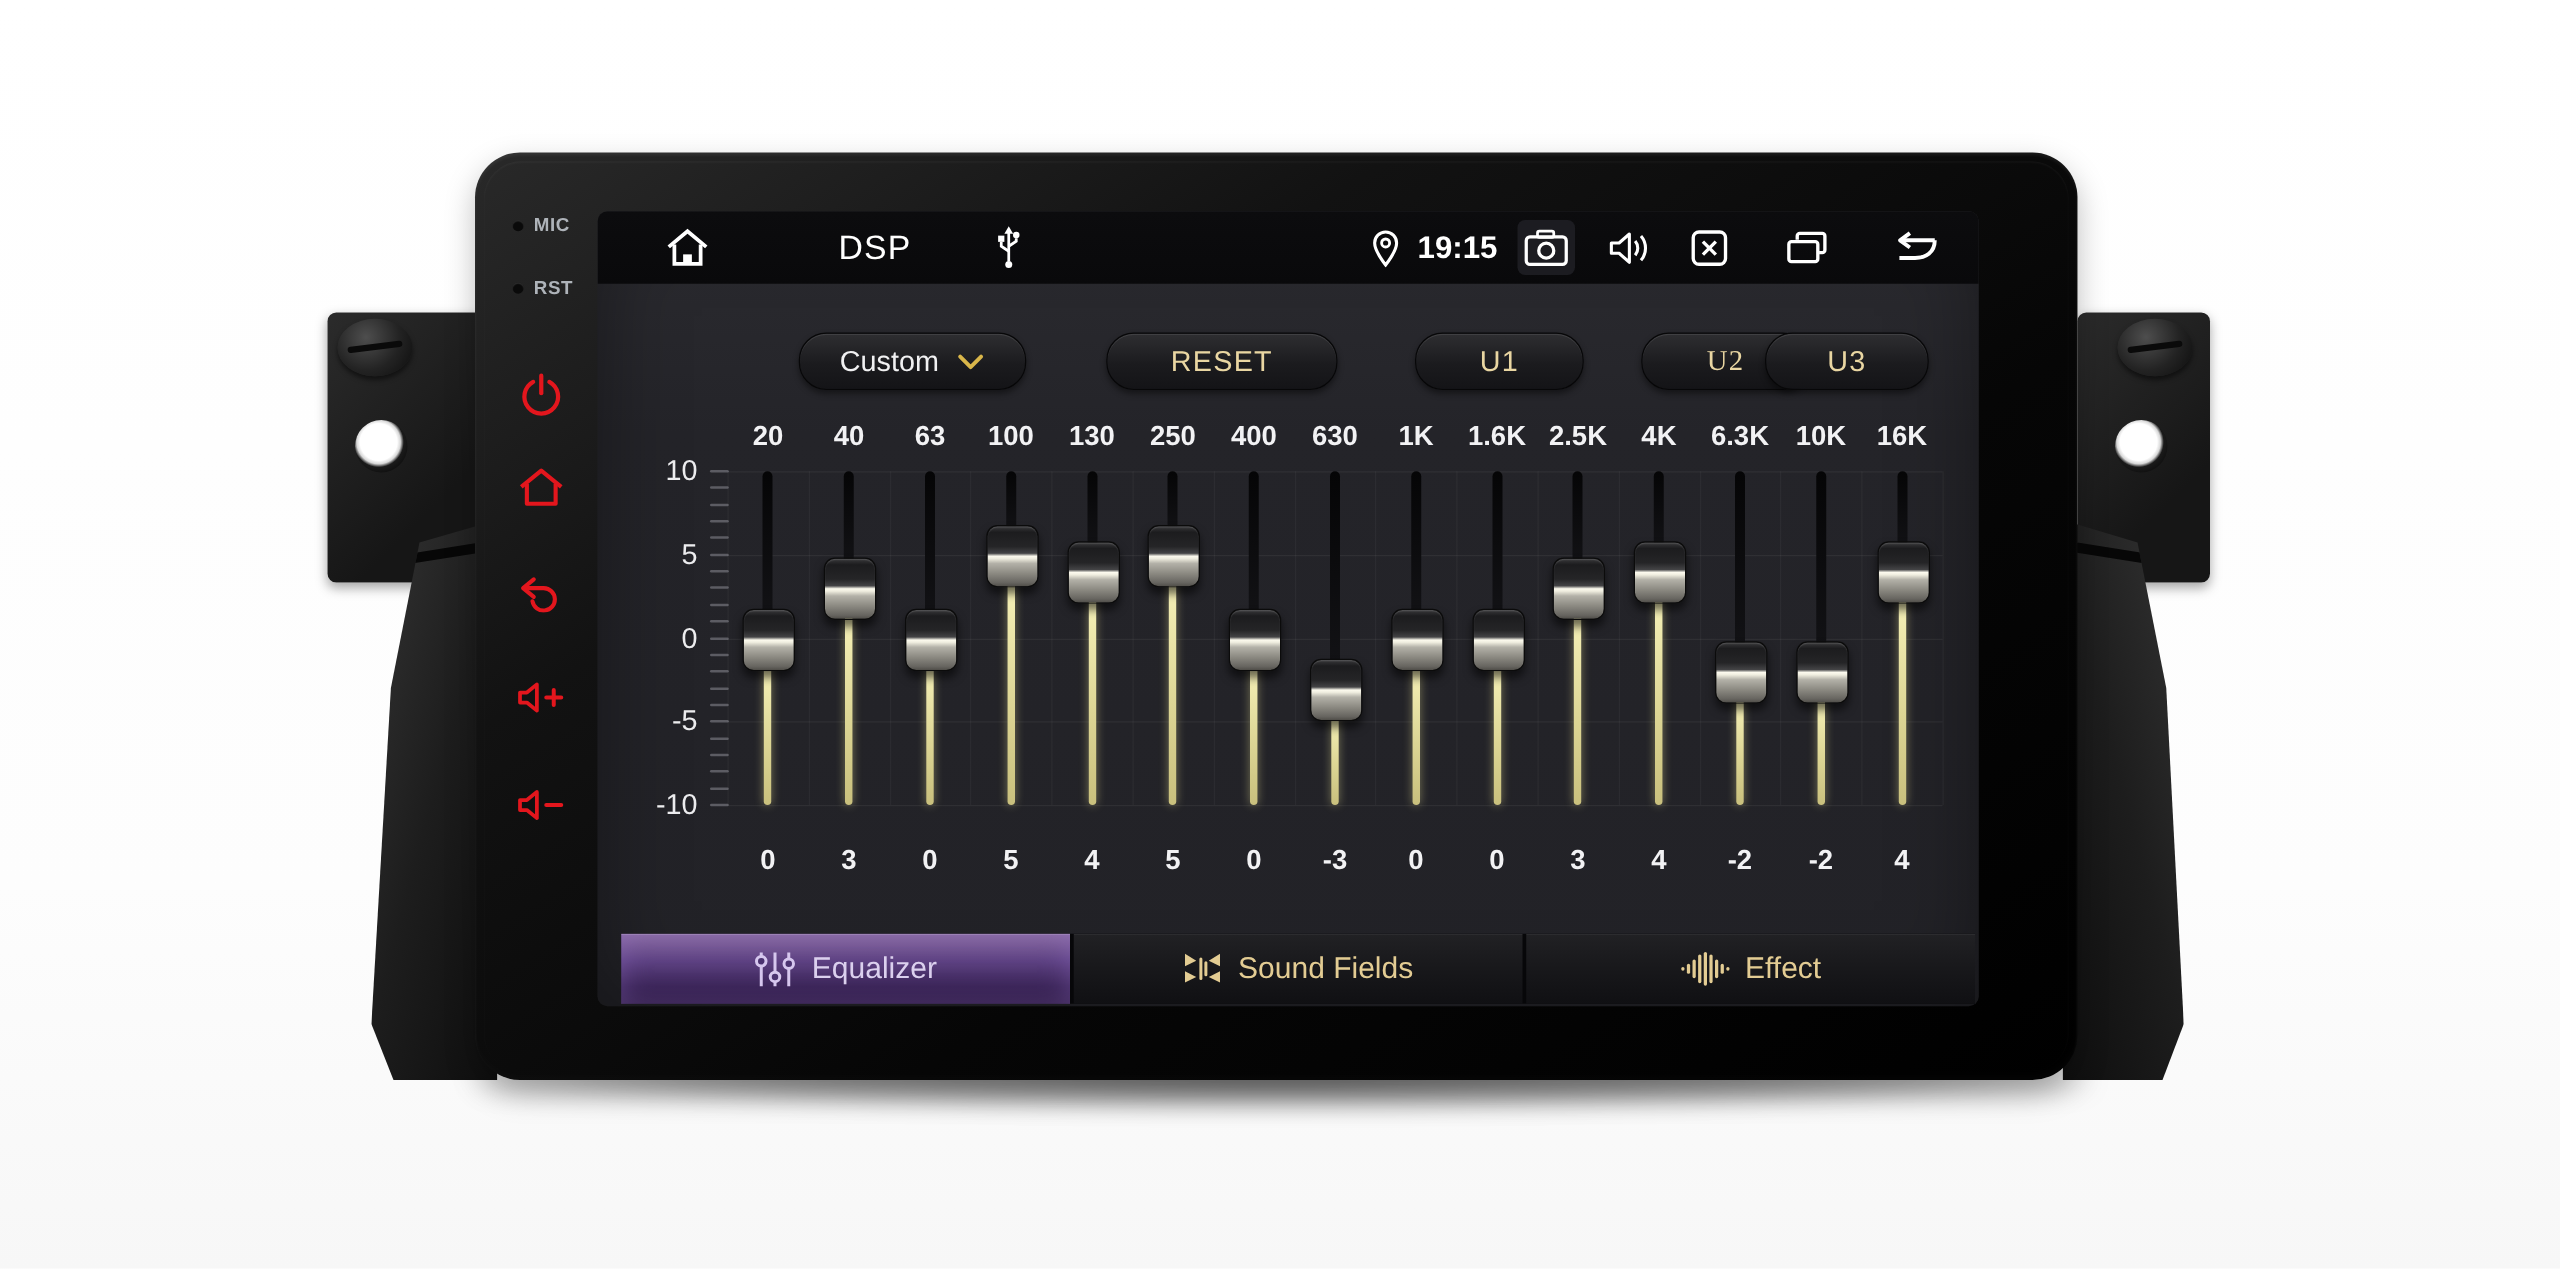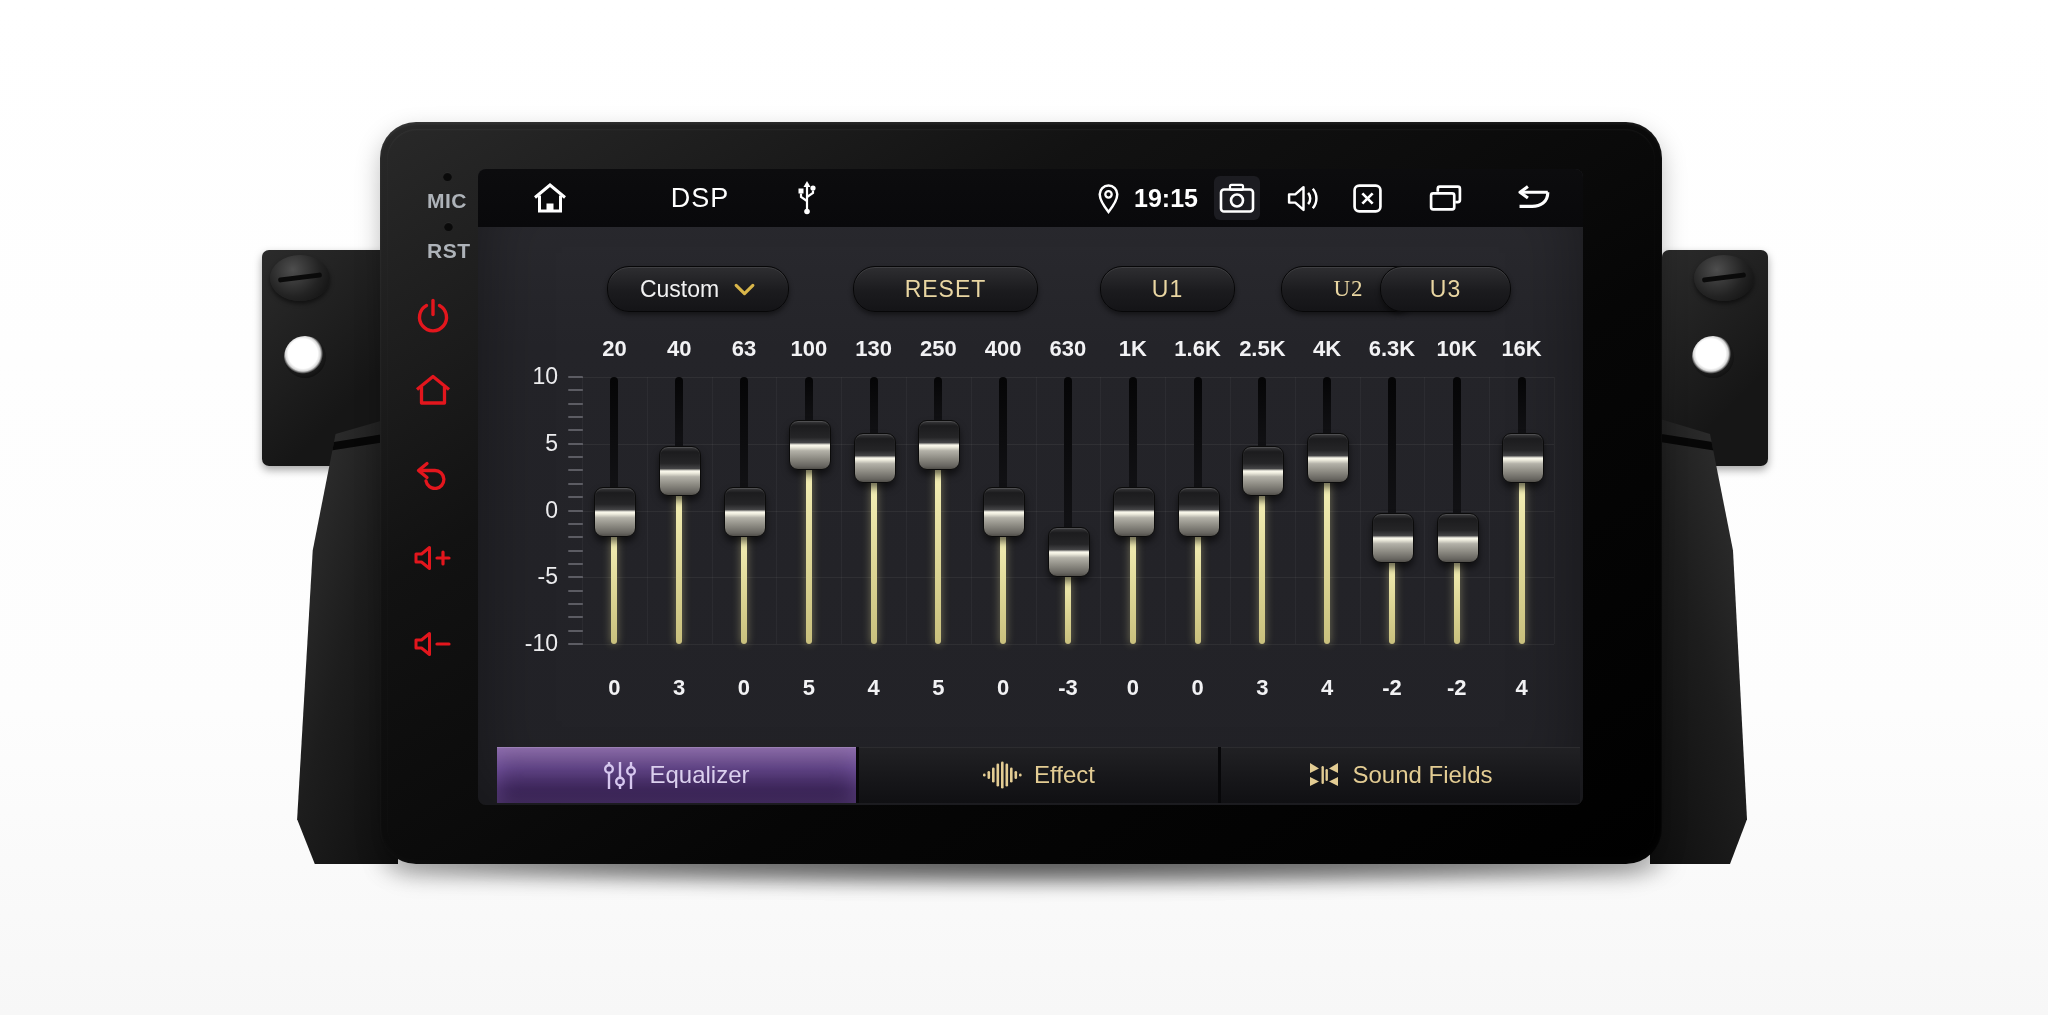--- a/index.html
+++ b/index.html
@@ -24,41 +24,41 @@
   .groove{position:absolute;height:8px;background:#070707;border-radius:4px;}
   .wing.left .groove{left:10%;top:24px;width:82%;transform:rotate(-9deg);}
   .wing.right .groove{left:8%;top:24px;width:82%;transform:rotate(9deg);}
 
   
   .device{position:absolute;left:380px;top:122px;width:1282px;height:742px;border-radius:36px;background:linear-gradient(148deg,#292929 0%,#121212 30%,#060606 62%,#000 100%);box-shadow:inset 0 2px 3px rgba(255,255,255,.07),inset 0 -3px 8px rgba(255,255,255,.02),0 10px 24px rgba(0,0,0,.25);}
   .device::before{content:"";position:absolute;inset:7px;border-radius:30px;box-shadow:inset 0 1px 2px rgba(255,255,255,.05);pointer-events:none;}
 
   
   .side-col{position:absolute;left:16px;top:38px;width:78px;height:560px;}
-  .side-label{position:absolute;left:31px;font-size:21px;font-weight:bold;letter-spacing:.5px;color:#aeb3b9;display:flex;align-items:center;gap:8px;flex-direction:column;}
+  .side-label{position:absolute;left:14px;font-size:15px;font-weight:bold;letter-spacing:.5px;color:#aeb3b9;display:flex;align-items:center;gap:8px;}
   .side-label .pinhole{width:9px;height:9px;border-radius:50%;background:#0a0a0a;box-shadow:inset 0 1px 1px rgba(255,255,255,.15);}
   .side-label.mic{top:12px;}
   .side-label.rst{top:62px;}
   .side-btn{position:absolute;left:14px;width:46px;height:44px;display:flex;align-items:center;justify-content:center;cursor:pointer;}
   .side-btn.power{top:134px;}
   .side-btn.home{top:208px;}
   .side-btn.back{top:292px;}
   .side-btn.volup{top:376px;}
   .side-btn.voldn{top:462px;}
 
   
   .screen{position:absolute;left:98px;top:47px;width:1105px;height:636px;border-radius:8px;background:linear-gradient(180deg,#2b2b30 0%,#242429 28%,#222227 100%);box-shadow:inset 0 0 70px rgba(0,0,0,.38);overflow:hidden;}
   .status-bar{position:absolute;left:0;top:0;width:100%;height:58px;background:linear-gradient(180deg,#0c0c0e,#09090b);}
   .sb-item{position:absolute;top:0;height:58px;display:flex;align-items:center;justify-content:center;}
   .sb-title{font-size:27px;font-weight:normal;color:#fff;letter-spacing:1px;}
   .sb-time{font-size:25px;font-weight:bold;color:#fff;}
   .cam-wrap{background:#1c1c21;border-radius:6px;}
 
   
-  .btn{position:absolute;top:97px;height:44px;border-radius:22px;background:linear-gradient(180deg,#2e2e31 0%,#1b1b1e 55%,#141417 100%);border:1px solid #070708;box-shadow:inset 0 1px 0 rgba(255,255,255,.09),0 3px 5px rgba(0,0,0,.45);display:flex;align-items:center;justify-content:center;cursor:pointer;}
+  .btn{position:absolute;top:97px;height:44px;border-radius:22px;background:linear-gradient(180deg,#2e2e31 0%,#1b1b1e 55%,#141417 100%);border:1px solid #070708;box-shadow:inset 0 1px 0 rgba(255,255,255,.09),0 3px 5px rgba(0,0,0,.45);display:flex;align-items:center;justify-content:center;cursor:pointer;margin-left:32px;}
   .btn .blabel{font-size:23px;color:#e9d6a2;letter-spacing:1px;}
   .preset{left:129px;width:180px;gap:14px;}
   .preset .blabel{color:#f1f1f2;letter-spacing:0;}
   .reset{left:375px;width:183px;}
   .u1{left:622px;width:133px;}
   .u2{left:803px;width:133px;font-family:Liberation Serif, serif;}
   .u3{left:902px;width:129px;}
 
   
   .freq-row,.value-row{position:absolute;left:104px;width:972px;display:flex;}
@@ -407,46 +407,46 @@
                 <line x1="6" y1="1.5" x2="6" y2="28.5"></line>
                 <line x1="17" y1="1.5" x2="17" y2="28.5"></line>
                 <line x1="28" y1="1.5" x2="28" y2="28.5"></line>
                 <circle cx="6" cy="8.5" r="3.8" fill="#4b3370"></circle>
                 <circle cx="17" cy="21" r="3.8" fill="#4b3370"></circle>
                 <circle cx="28" cy="10.5" r="3.8" fill="#4b3370"></circle>
               </g>
             </svg>
           <span class="tlabel">Equalizer</span>
         </div>
+        <div class="tab" id="tab-2">
+          <svg width="32" height="30" viewBox="0 0 32 30">
+              <g fill="#e3cc93">
+                <path d="M2 3 L11 8.5 L2 13 Z"></path>
+                <path d="M2 17 L11 21.5 L2 26 Z"></path>
+                <path d="M30 3 L21 8.5 L30 13 Z"></path>
+                <path d="M30 17 L21 21.5 L30 26 Z"></path>
+                <rect x="13.5" y="6" width="2.4" height="18" rx="1.2"></rect>
+                <rect x="17.5" y="9" width="2.4" height="12" rx="1.2"></rect>
+              </g>
+            </svg>
+          <span class="tlabel">Sound Fields</span>
+        </div>
         <div class="tab" id="tab-1">
           <svg width="40" height="30" viewBox="0 0 40 30">
               <g fill="#e3cc93">
                 <rect x="1" y="13.5" width="2.6" height="3" rx="1.3"></rect>
                 <rect x="5.5" y="11" width="2.6" height="8" rx="1.3"></rect>
                 <rect x="10" y="7.5" width="2.6" height="15" rx="1.3"></rect>
                 <rect x="14.5" y="3.5" width="2.6" height="23" rx="1.3"></rect>
                 <rect x="19" y="1.5" width="2.6" height="27" rx="1.3"></rect>
                 <rect x="23.5" y="3.5" width="2.6" height="23" rx="1.3"></rect>
                 <rect x="28" y="7.5" width="2.6" height="15" rx="1.3"></rect>
                 <rect x="32.5" y="11" width="2.6" height="8" rx="1.3"></rect>
                 <rect x="37" y="13.5" width="2.6" height="3" rx="1.3"></rect>
               </g>
             </svg>
           <span class="tlabel">Effect</span>
         </div>
-        <div class="tab" id="tab-2">
-          <svg width="32" height="30" viewBox="0 0 32 30">
-              <g fill="#e3cc93">
-                <path d="M2 3 L11 8.5 L2 13 Z"></path>
-                <path d="M2 17 L11 21.5 L2 26 Z"></path>
-                <path d="M30 3 L21 8.5 L30 13 Z"></path>
-                <path d="M30 17 L21 21.5 L30 26 Z"></path>
-                <rect x="13.5" y="6" width="2.4" height="18" rx="1.2"></rect>
-                <rect x="17.5" y="9" width="2.4" height="12" rx="1.2"></rect>
-              </g>
-            </svg>
-          <span class="tlabel">Sound Fields</span>
-        </div>
       </div>
 
     </div>
   </div>
 </div>
 
 </body></html>

